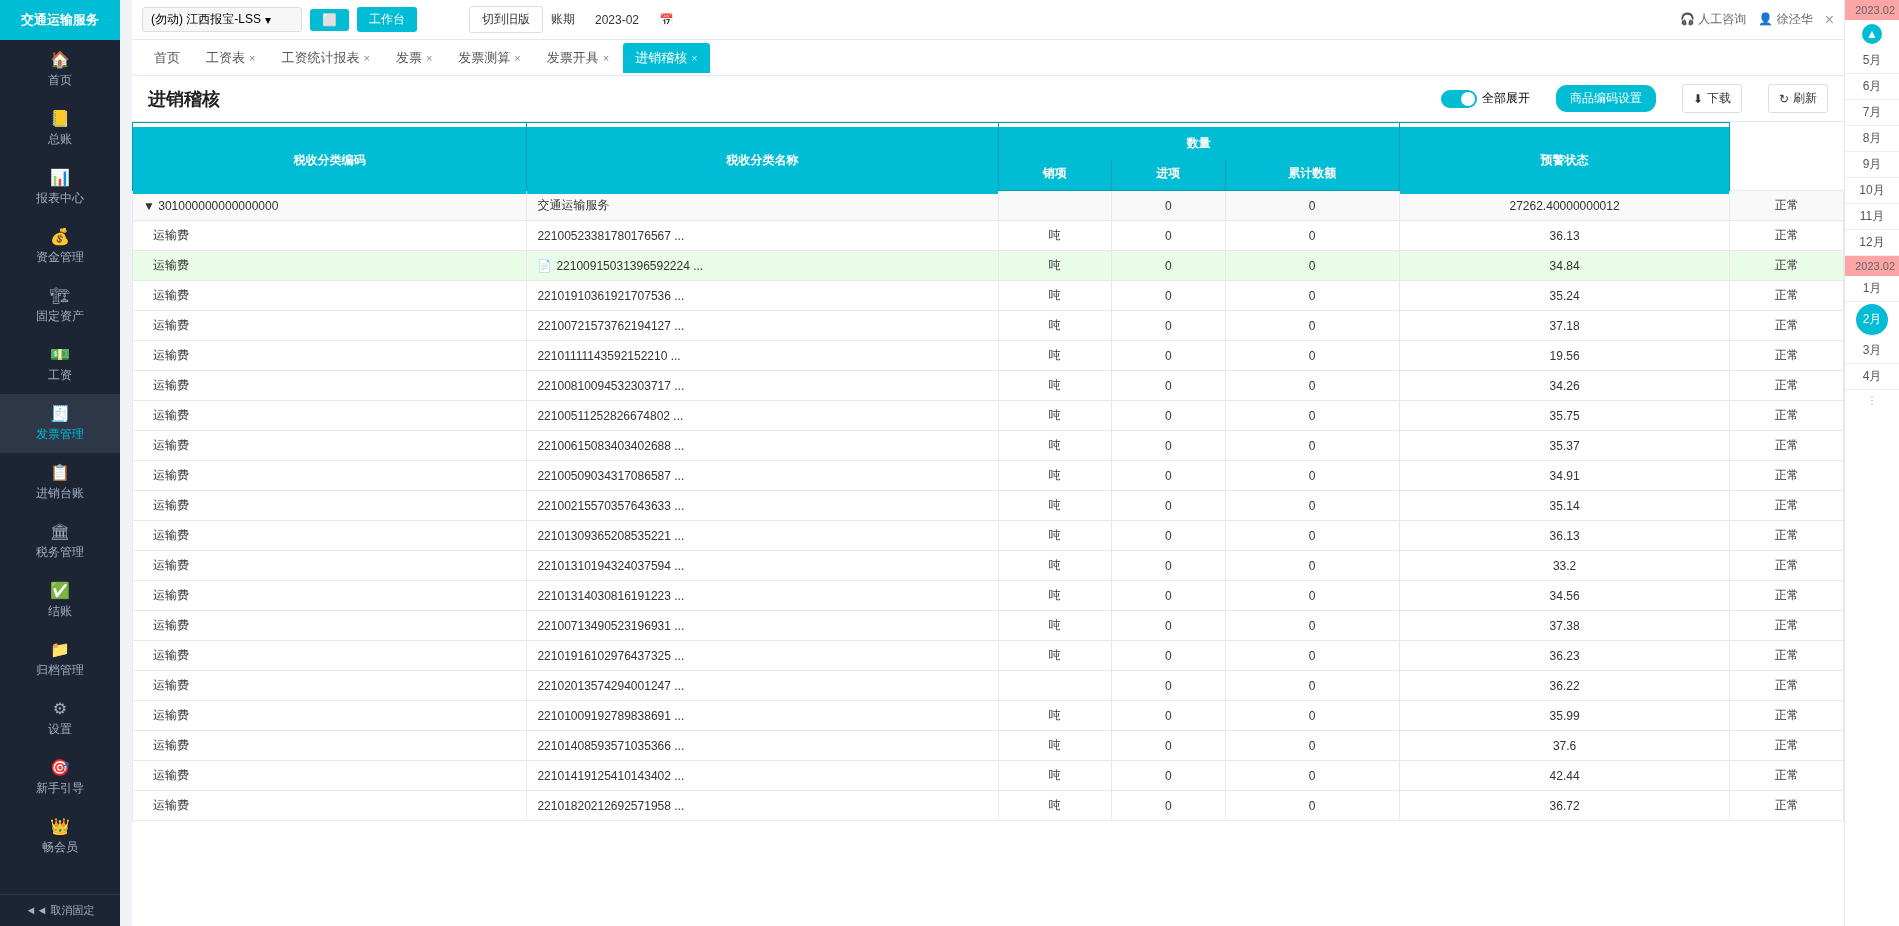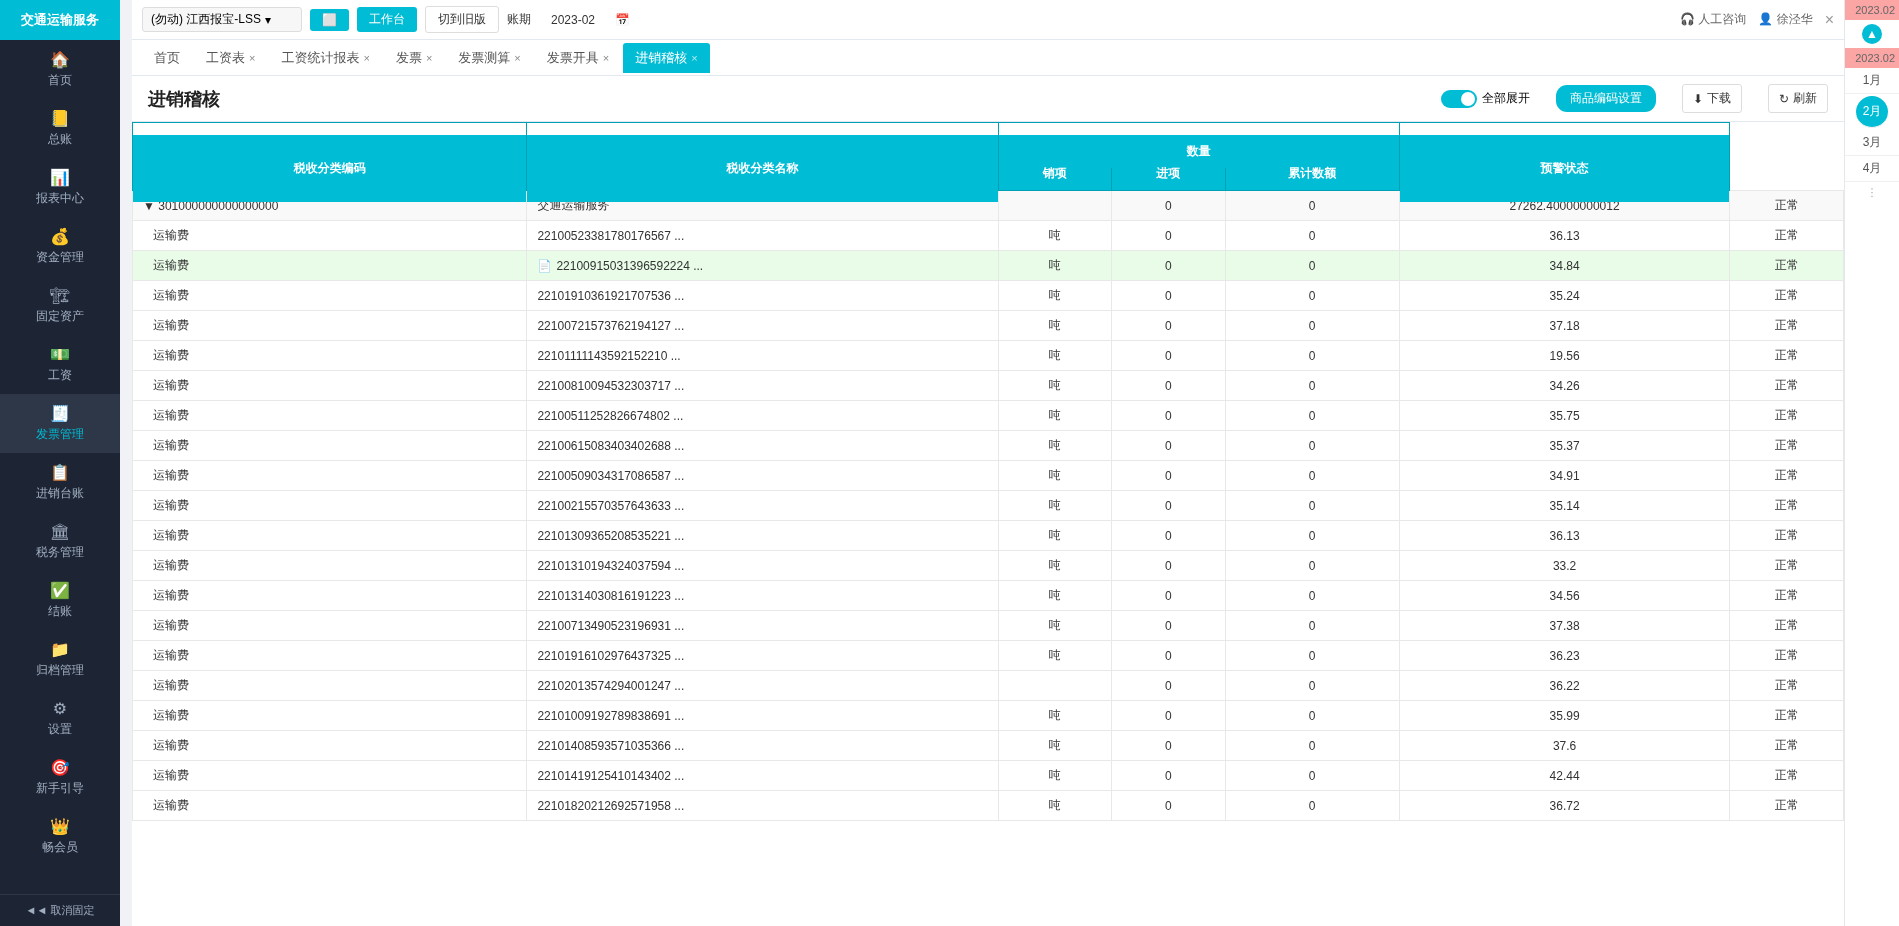--- a/index.html
+++ b/index.html
@@ -91,20 +91,21 @@
       font-size: 12px;
     }
     .topbar-btn-outline {
       background: white;
       color: #333;
       border: 1px solid #ddd;
       border-radius: 3px;
       padding: 4px 12px;
       cursor: pointer;
       font-size: 12px;
+      margin-left: 44px;
     }
     .topbar-period {
       display: flex;
       align-items: center;
       gap: 20px;
       font-size: 12px;
       color: #333;
     }
     .topbar-right {
       margin-left: auto;
@@ -226,21 +227,21 @@
       font-size: 12px;
     }
     table thead tr th {
       background: #00bcd4;
       color: white;
       padding: 8px 10px;
       text-align: center;
       border: 1px solid #00a0b4;
       white-space: nowrap;
       position: sticky;
-      top: 12px;
+      top: 4px;
       z-index: 2;
     }
     table tbody tr td {
       padding: 6px 10px;
       border: 1px solid #e8e8e8;
       color: #333;
       text-align: center;
     }
     table tbody tr.highlighted { background: #e8fce8; }
     table tbody tr.parent-row td {
@@ -657,20 +658,30 @@
         </tbody>
     </table>
   </div>
 </div>
 
 <div class="right-panel">
   <div class="right-panel-year">2023.02</div>
   <div class="right-panel-nav">
     <button>▲</button>
   </div>
+  <div id="months-2022-container">
+      <div class="right-panel-month">5月</div>
+      <div class="right-panel-month">6月</div>
+      <div class="right-panel-month">7月</div>
+      <div class="right-panel-month">8月</div>
+      <div class="right-panel-month">9月</div>
+      <div class="right-panel-month">10月</div>
+      <div class="right-panel-month">11月</div>
+      <div class="right-panel-month">12月</div>
+    </div>
   <div class="right-panel-year">2023.02</div>
   <div id="months-2023-container">
       <div class="right-panel-month">1月</div>
       <div class="right-panel-month active">2月</div>
       <div class="right-panel-month">3月</div>
       <div class="right-panel-month">4月</div>
     </div>
   <div style="padding:4px; text-align:center; font-size:11px; color:#aaa;">⋮</div>
 </div>
 

